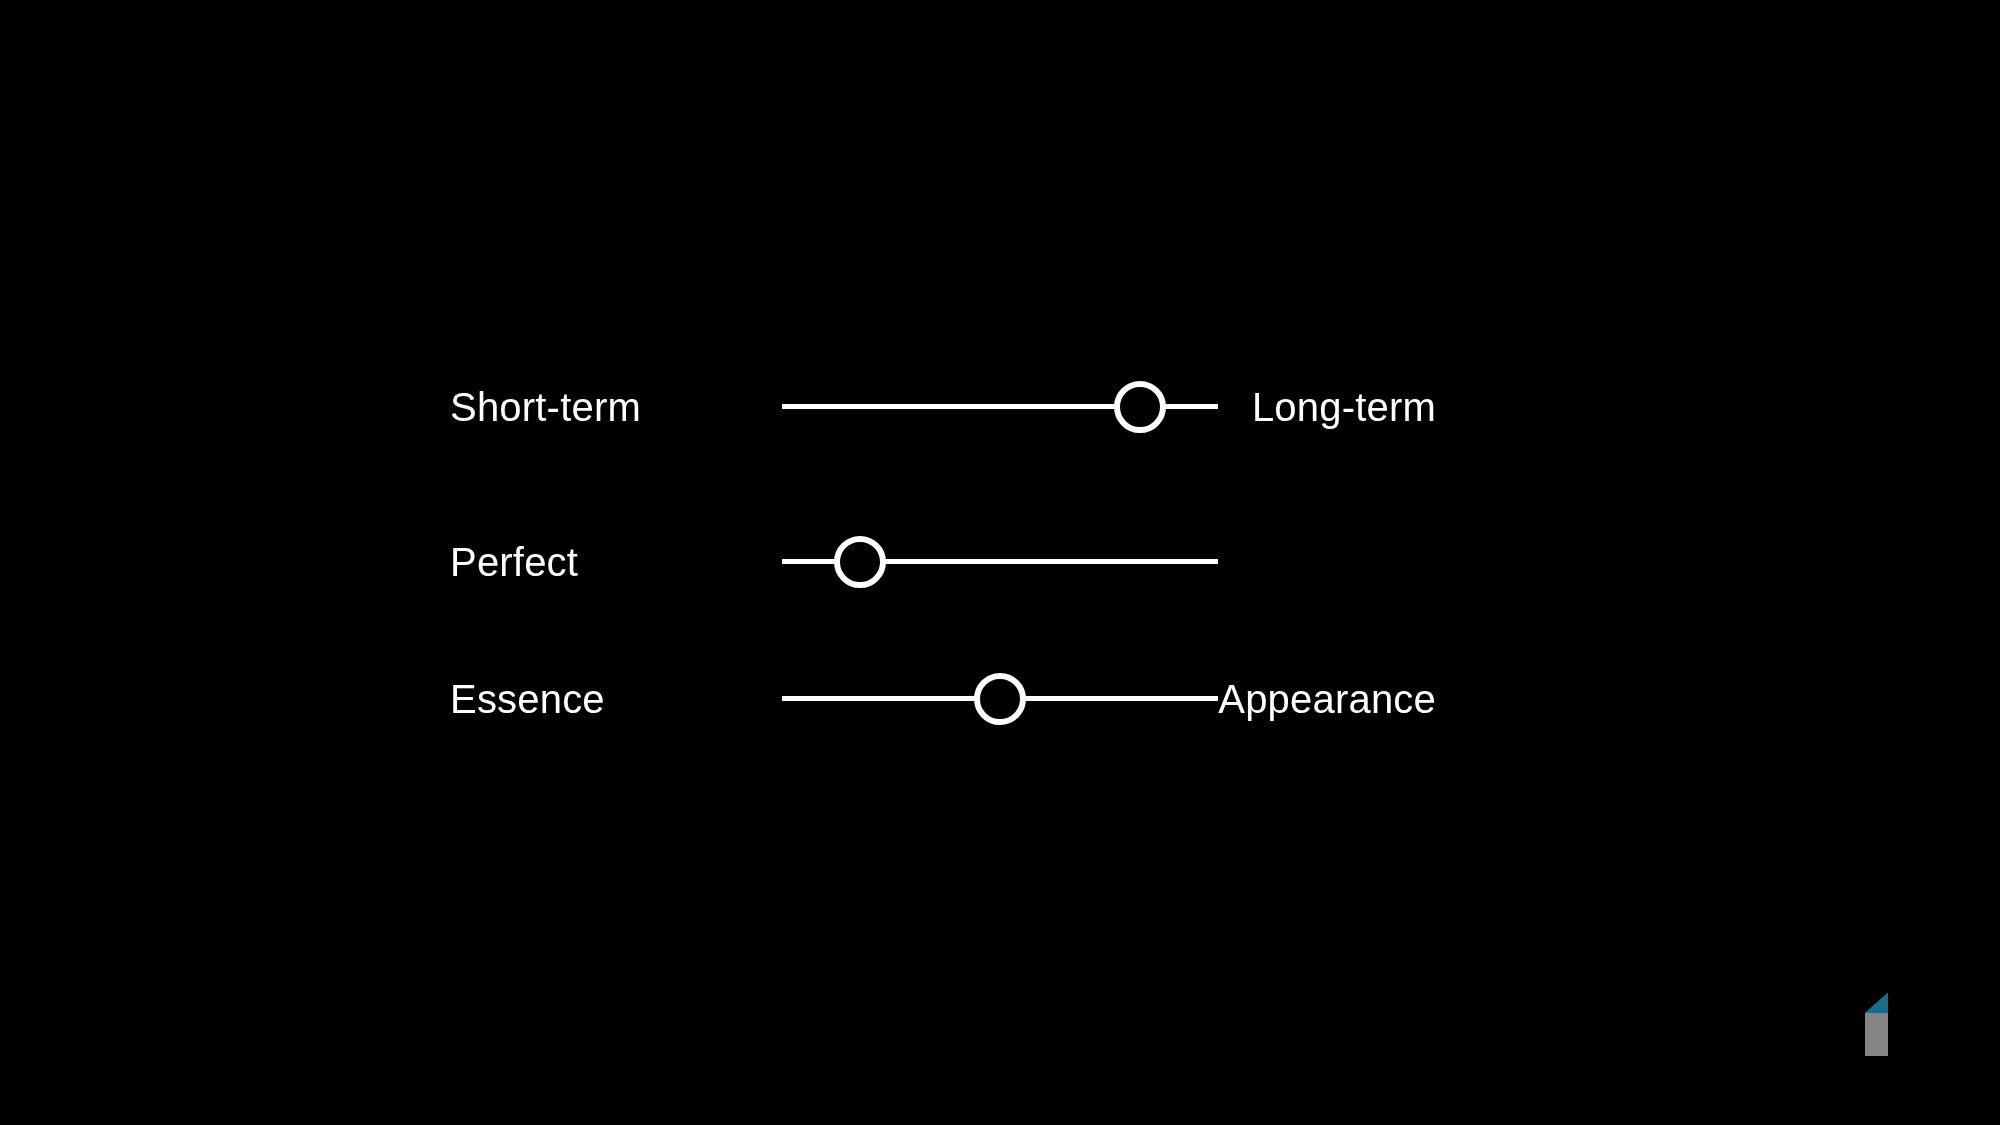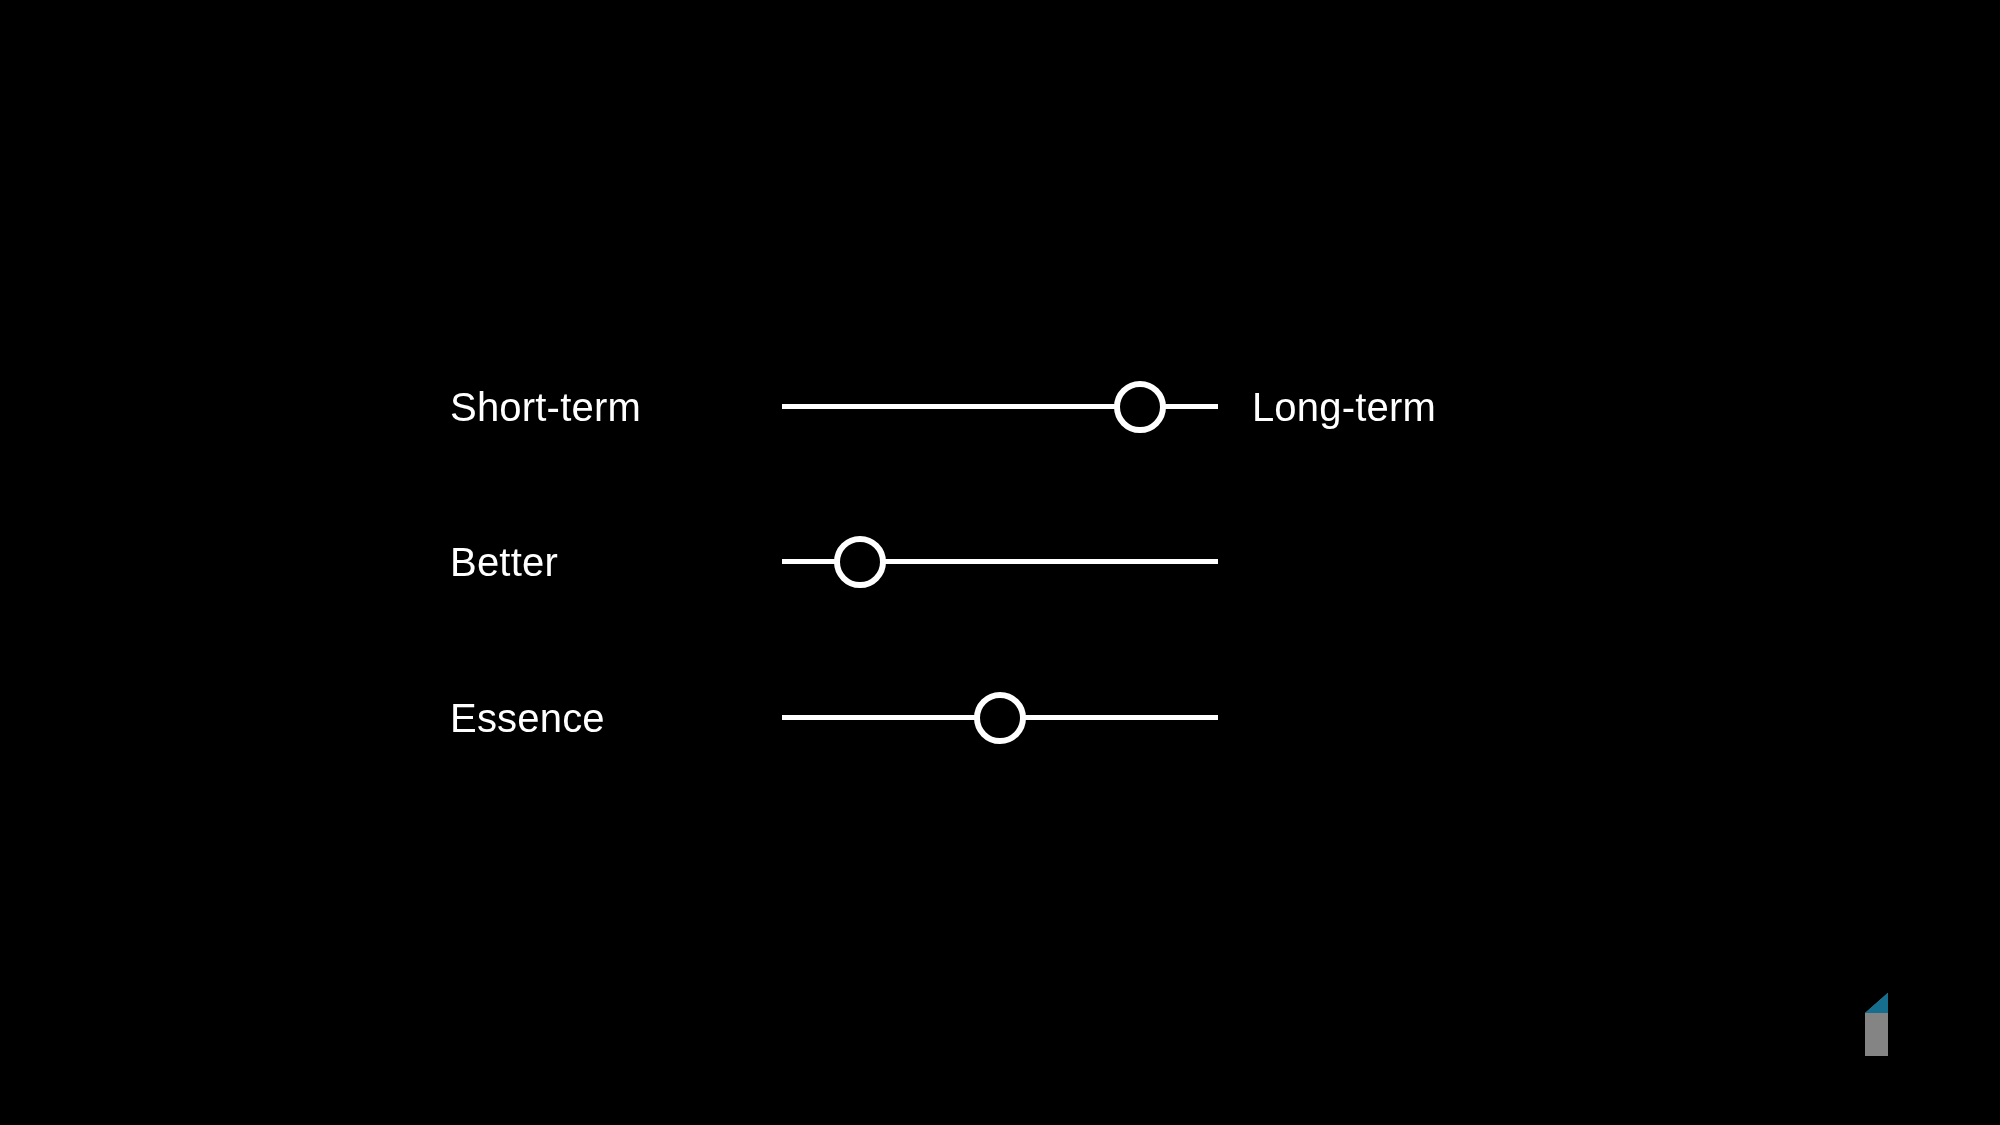--- a/index.html
+++ b/index.html
@@ -16,21 +16,21 @@
     font-family: "Liberation Sans", "DejaVu Sans", sans-serif;
   }
   .slider-row {
     position: absolute;
     left: 0;
     width: 100%;
     height: 90px;
   }
   .row-1 { top: 362px; }
   .row-2 { top: 517px; }
-  .row-3 { top: 673px; }
+  .row-3 { top: 654px; }
 
   .label {
     position: absolute;
     top: 0;
     height: 90px;
     display: flex;
     align-items: center;
     color: #ffffff;
     font-size: 40px;
     font-weight: 400;
@@ -87,31 +87,32 @@
 
   <div class="slider-row row-1">
     <div class="label label-left">Short-term</div>
     <div class="track">
       <div class="knob" style="left: 82%;"></div>
     </div>
     <div class="label label-right">Long-term</div>
   </div>
 
   <div class="slider-row row-2">
-    <div class="label label-left">Better</div>
+    <div class="label label-left">Perfect</div>
     <div class="track">
       <div class="knob" style="left: 18%;"></div>
     </div>
   </div>
 
   <div class="slider-row row-3">
     <div class="label label-left">Essence</div>
     <div class="track">
       <div class="knob" style="left: 50%;"></div>
     </div>
+    <div class="label label-right">Appearance</div>
   </div>
 
   <div class="logo">
     <svg viewBox="0 0 68 66" xmlns="http://www.w3.org/2000/svg">
       <polygon points="26,0 68,0 68,66 0,66 0,23" style="fill: rgb(132, 132, 132);"></polygon>
       <polygon points="26,0 26,23 0,23" style="fill: rgb(21, 110, 142);"></polygon>
     </svg>
   </div>
 
 </div>

